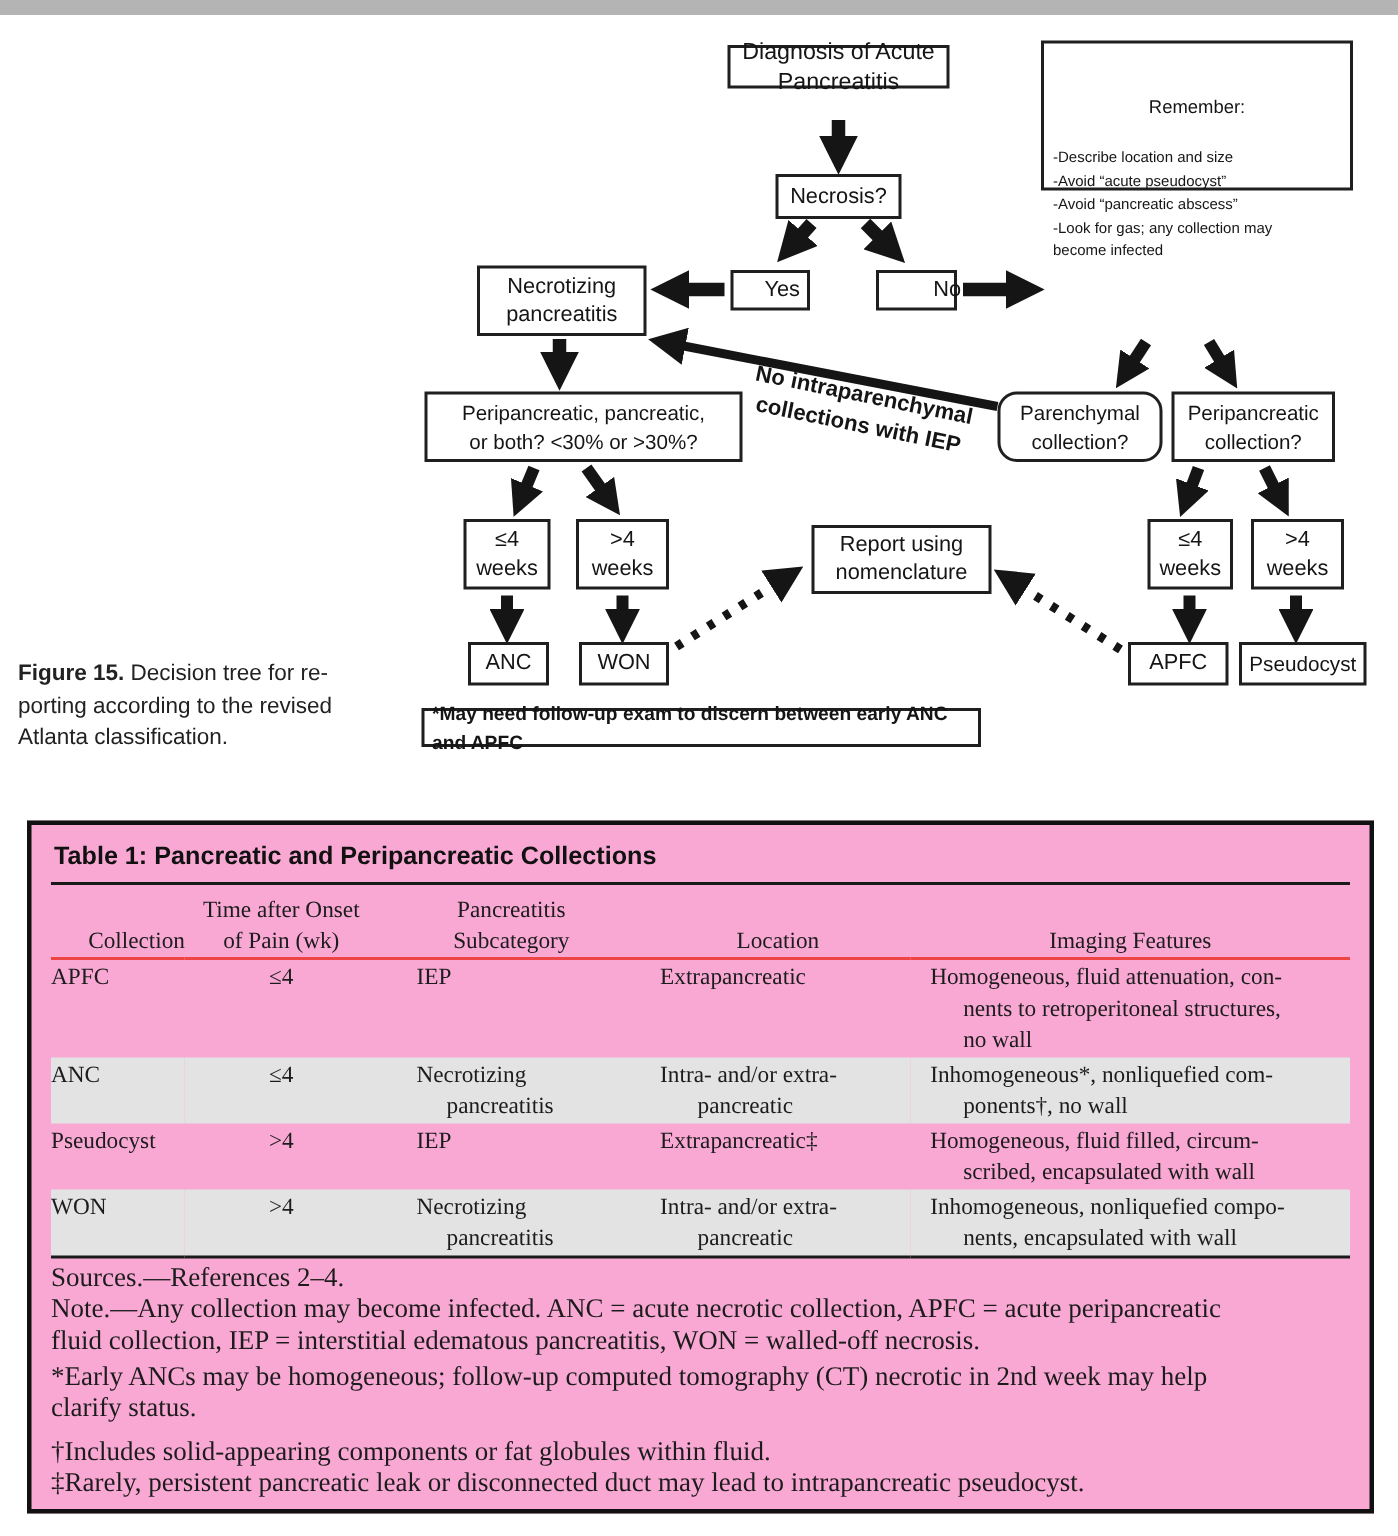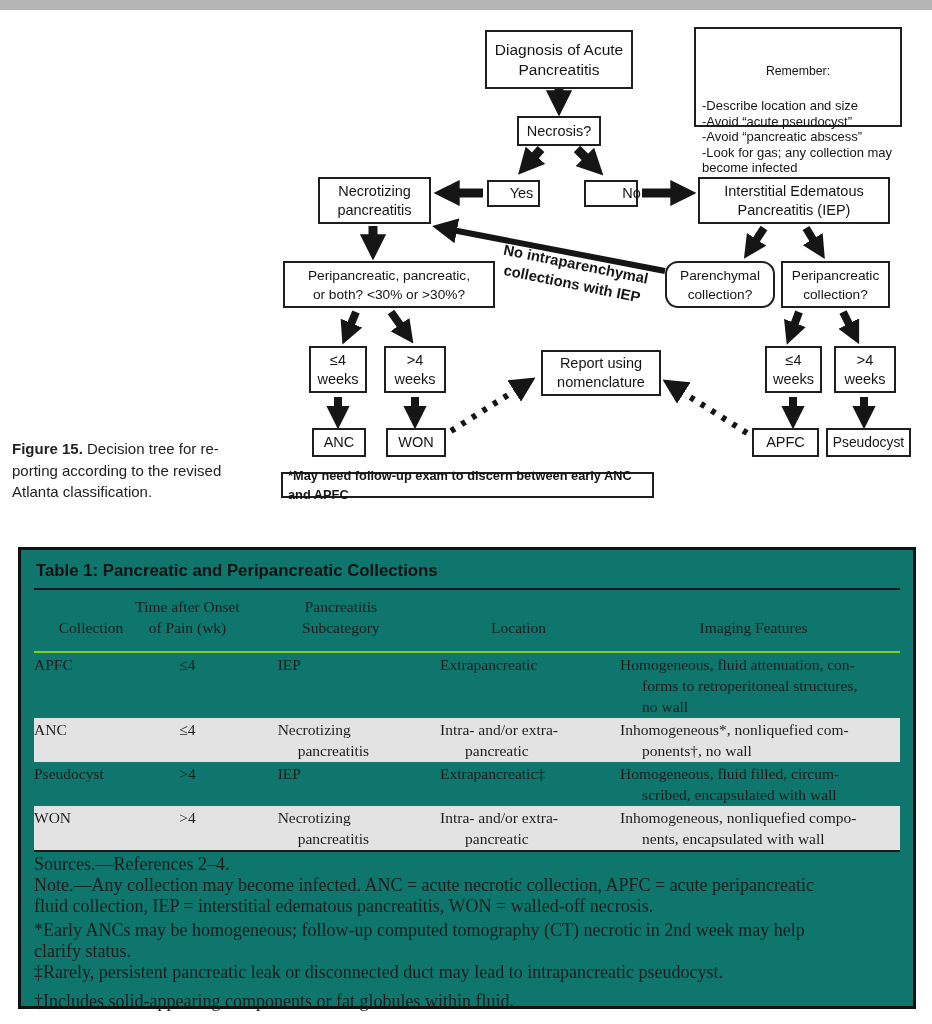--- a/index.html
+++ b/index.html
@@ -11,24 +11,24 @@
 
   
   .flowchart{position:absolute;left:0;top:0;width:932px;height:540px;}
   .arrows{position:absolute;left:0;top:0;pointer-events:none;}
   .node{
     position:absolute;box-sizing:border-box;background:#ffffff;
     border:2px solid #1f1f1f;display:flex;align-items:center;justify-content:center;
     text-align:center;white-space:pre-line;font-size:14.5px;line-height:19px;color:#151515;
     z-index:2;
   }
-  .n-diagnosis{left:485px;top:30px;width:148px;height:59px;font-size:15.5px;line-height:20px;border-width:2.5px;}
+  .n-diagnosis{left:485px;top:30px;width:148px;height:29px;font-size:15.5px;line-height:20px;border-width:2.5px;}
   .n-remember{left:694px;top:27px;width:208px;height:100px;border-width:2.5px;display:block;padding:16px 6px;}
   .remember-title{text-align:center;font-size:12.3px;line-height:15px;}
-  .remember-lines{text-align:left;font-size:13px;line-height:15.6px;white-space:pre-line;}
+  .remember-lines{text-align:left;font-size:10px;line-height:15.6px;white-space:pre-line;}
   .n-necrosis{left:517px;top:116px;width:84px;height:30px;}
   .n-yes{left:487px;top:180px;width:53px;height:27px;padding-left:16px;}
   .n-no{left:584px;top:180px;width:54px;height:27px;padding-left:41px;}
   .n-necrotizing{left:318px;top:177px;width:113px;height:47px;}
   .n-iep{left:698px;top:177px;width:192px;height:47px;}
   .n-question{left:283px;top:261px;width:212px;height:47px;font-size:13.7px;line-height:19px;}
   .n-parenchymal{left:665px;top:261px;width:110px;height:47px;font-size:13.7px;border-radius:13px;}
   .n-pericoll{left:781px;top:261px;width:109px;height:47px;font-size:13.7px;}
   .n-w1{left:309px;top:346px;width:58px;height:47px;}
   .n-w2{left:384px;top:346px;width:62px;height:47px;}
@@ -45,31 +45,31 @@
     transform:rotate(11.5deg);font-size:14.8px;line-height:20px;font-weight:600;
     text-align:center;white-space:pre-line;color:#151515;
   }
   .caption{position:absolute;left:12px;top:438px;width:254px;font-size:15px;line-height:21.5px;color:#222;}
   .caption b{font-weight:bold;}
   .caption-text{white-space:pre-line;}
 
   
   .panel{
     position:absolute;left:18px;top:547px;width:898px;height:462px;box-sizing:border-box;
-    border:3px solid #111;background:#0f766e;padding:0 13px;
+    border:3px solid #111;background:#f9a8d4;padding:0 13px;
     font-family:"Liberation Serif", serif;color:#1c1c1c;
   }
   .panel-title{
     font-family:"Liberation Sans", sans-serif;font-weight:bold;font-size:16.8px;
     padding:11px 2px 7px 2px;border-bottom:2px solid #1a1a1a;color:#111;
   }
   table.tbl{border-collapse:collapse;width:100%;font-size:15.5px;line-height:21px;}
   .tbl th{
-    font-weight:normal;vertical-align:bottom;padding:6px 0 13px 0;
-    border-bottom:2px solid #84cc16;white-space:pre-line;text-align:center;
+    font-weight:normal;vertical-align:bottom;padding:6px 0 0 0;
+    border-bottom:2px solid #ef4444;white-space:pre-line;text-align:center;
   }
   .tbl th.c1{text-align:right;}
   .tbl td{vertical-align:top;padding:1px 0;}
   .tbl .c1{width:95px;text-align:left;}
   .tbl .c2{width:155px;text-align:center;}
   .tbl .c3{width:150px;}
   .tbl .c4{width:160px;}
   .tbl .c5{width:306px;}
   .tbl td.c3{padding-left:46px;text-indent:-20px;white-space:pre-line;}
   .tbl td.c4{padding-left:35px;text-indent:-25px;white-space:pre-line;}
@@ -131,22 +131,20 @@
 -Avoid “pancreatic abscess”
 -Look for gas; any collection may
 become infected</div>
   </div>
 
   <div class="node n-necrosis">Necrosis?</div>
   <div class="node n-yes">Yes</div>
   <div class="node n-no">No</div>
   <div class="node n-necrotizing">Necrotizing
 pancreatitis</div>
-  <div class="node n-iep">Interstitial Edematous
-Pancreatitis (IEP)</div>
   <div class="node n-question">Peripancreatic, pancreatic,
 or both? &lt;30% or &gt;30%?</div>
   <div class="node n-parenchymal">Parenchymal
 collection?</div>
   <div class="node n-pericoll">Peripancreatic
 collection?</div>
   <div class="node n-w1">≤4
 weeks</div>
   <div class="node n-w2">&gt;4
 weeks</div>
@@ -183,21 +181,21 @@
         <th class="c5">Imaging Features</th>
       </tr>
     </thead>
     <tbody>
       <tr>
         <td class="c1">APFC</td>
         <td class="c2">≤4</td>
         <td class="c3">IEP</td>
         <td class="c4">Extrapancreatic</td>
         <td class="c5">Homogeneous, fluid attenuation, con-
-forms to retroperitoneal structures,
+nents to retroperitoneal structures,
 no wall</td>
       </tr>
       <tr class="shaded">
         <td class="c1">ANC</td>
         <td class="c2">≤4</td>
         <td class="c3">Necrotizing
 pancreatitis</td>
         <td class="c4">Intra- and/or extra-
 pancreatic</td>
         <td class="c5">Inhomogeneous*, nonliquefied com-
@@ -222,16 +220,16 @@
 nents, encapsulated with wall</td>
       </tr>
     </tbody>
   </table>
   <div class="footnotes">
     <div class="fn">Sources.—References 2–4.</div>
     <div class="fn">Note.—Any collection may become infected. ANC = acute necrotic collection, APFC = acute peripancreatic
 fluid collection, IEP = interstitial edematous pancreatitis, WON = walled-off necrosis.</div>
     <div class="fn fn-gap-sm">*Early ANCs may be homogeneous; follow-up computed tomography (CT) necrotic in 2nd week may help
 clarify status.</div>
+    <div class="fn fn-gap">†Includes solid-appearing components or fat globules within fluid.</div>
     <div class="fn">‡Rarely, persistent pancreatic leak or disconnected duct may lead to intrapancreatic pseudocyst.</div>
-    <div class="fn fn-gap">†Includes solid-appearing components or fat globules within fluid.</div>
   </div>
 </div>
 
 </body></html>

